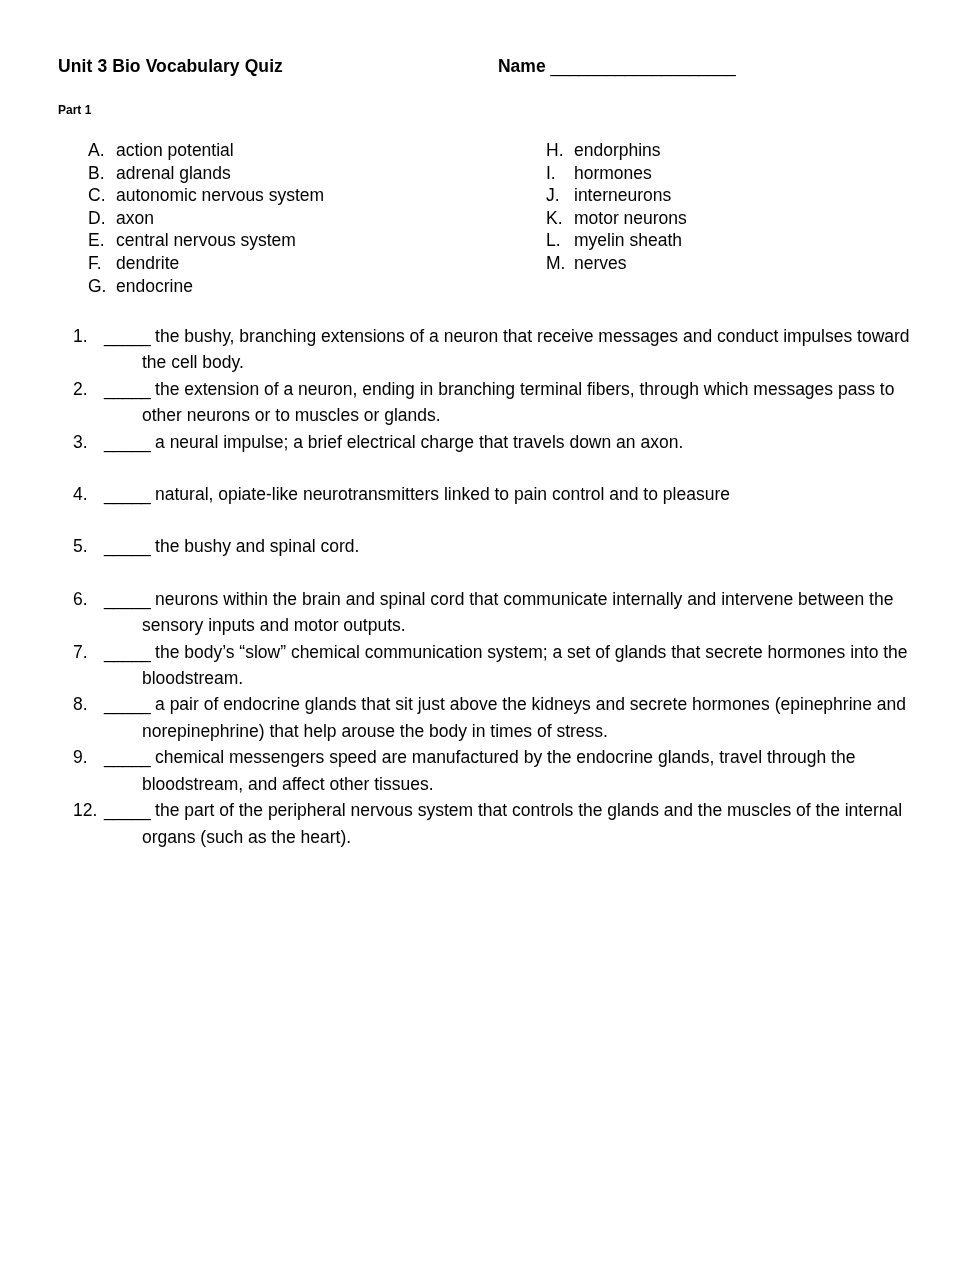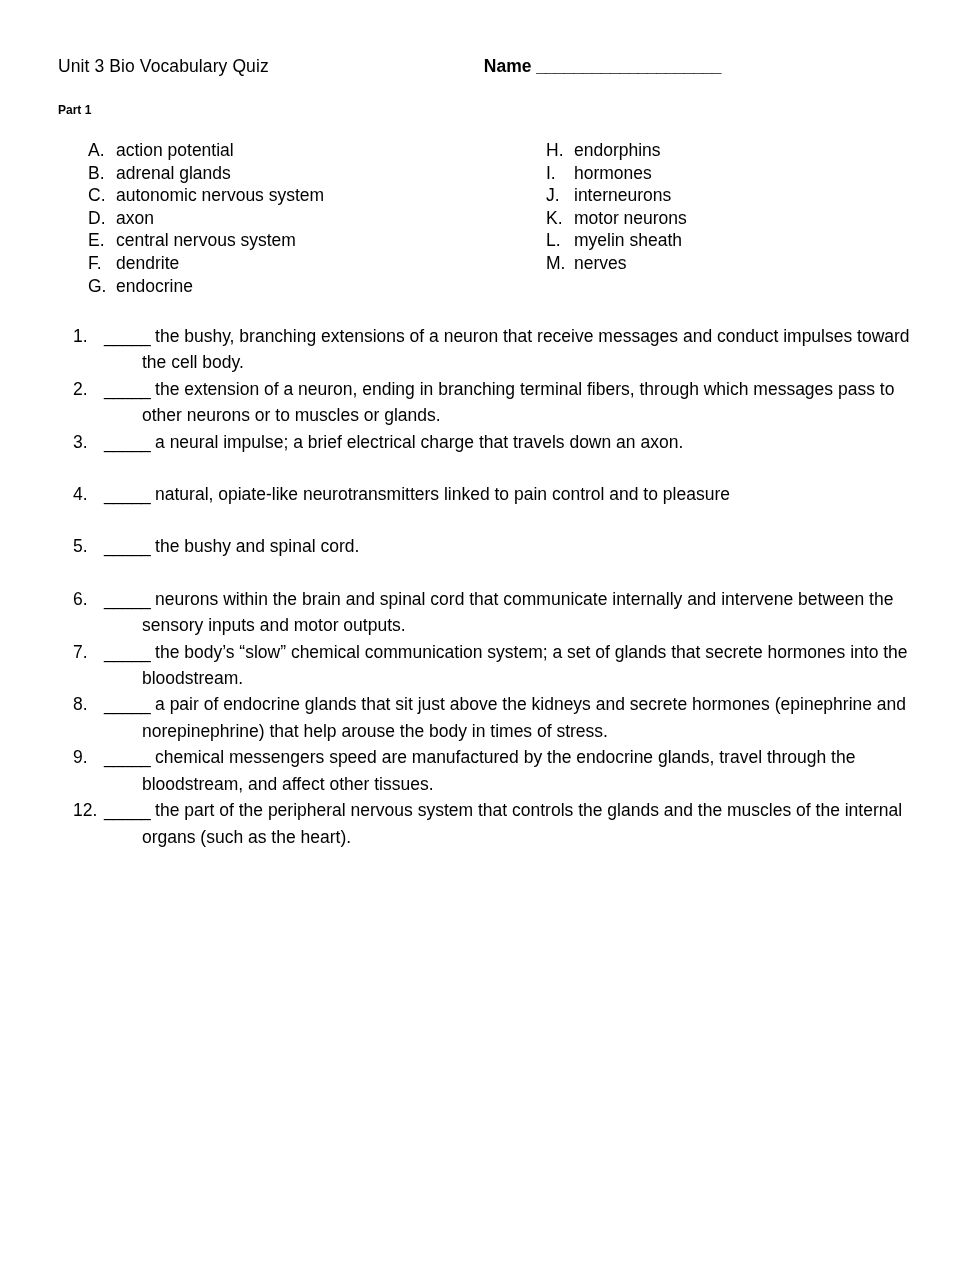--- a/index.html
+++ b/index.html
@@ -24,32 +24,32 @@
     padding: 56px 60px 0 58px;
   }
 
   
   .header-row {
     display: flex;
     align-items: baseline;
   }
   .doc-title {
     font-size: 17.5px;
-    font-weight: normal;
+    font-weight: bold;
     letter-spacing: 0.1px;
     white-space: nowrap;
   }
   .name-block {
     margin-left: 215px;
     font-size: 17.5px;
     font-weight: bold;
     white-space: nowrap;
   }
   .name-rule {
-    font-weight: bold;
+    font-weight: normal;
     letter-spacing: -0.5px;
   }
 
   .part-heading {
     margin-top: 26px;
     font-size: 12px;
     font-weight: bold;
   }
 
   

